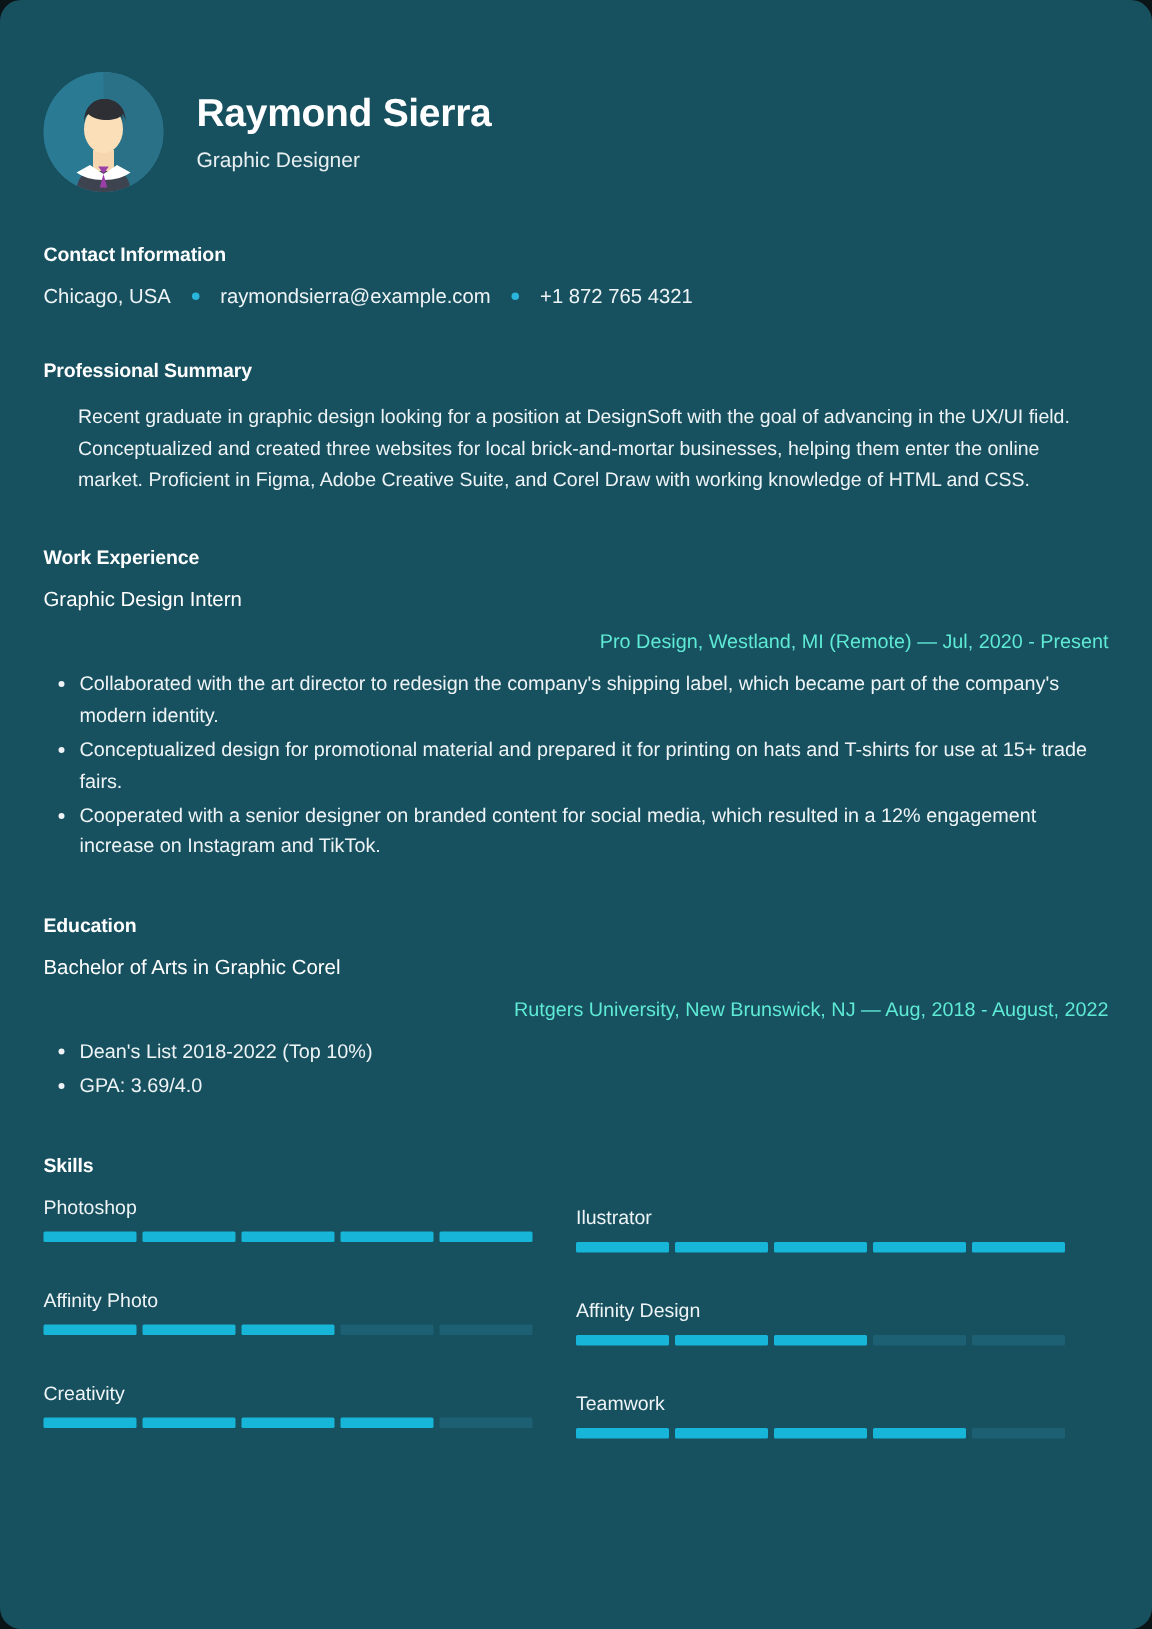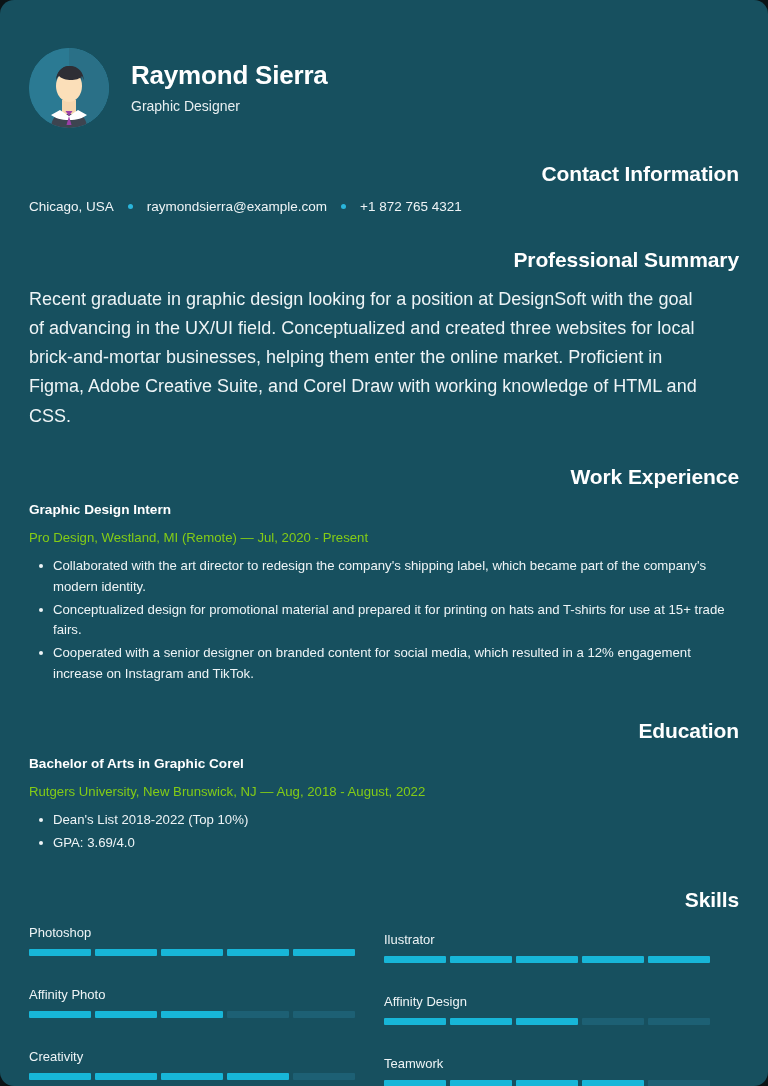--- a/index.html
+++ b/index.html
@@ -54,26 +54,25 @@
   .job-title {
     font-size: 14px;
     color: #e8eff1;
     margin-top: 8px;
     line-height: 1.2;
   }
 
   
   .section { margin-top: 34px; }
   .section-title {
-    font-size: 21px;
+    font-size: 13px;
     font-weight: bold;
     color: #ffffff;
     letter-spacing: -0.1px;
     margin-bottom: 13px;
-    text-align: right;
   }
 
   .contact-line {
     font-size: 13.5px;
     color: #eef4f6;
     display: flex;
     align-items: center;
     flex-wrap: wrap;
   }
   .contact-item { white-space: nowrap; }
@@ -81,36 +80,38 @@
     width: 5px;
     height: 5px;
     border-radius: 50%;
     background: #2ab6dc;
     display: inline-block;
     margin: 0 14px;
     flex: 0 0 5px;
   }
 
   .summary {
-    font-size: 18px;
+    font-size: 13px;
     line-height: 1.62;
     color: #eef4f6;
     max-width: 676px;
+    margin-left: 23px;
   }
 
   .job-role {
     font-size: 13.6px;
-    font-weight: bold;
+    font-weight: normal;
     color: #ffffff;
     margin-bottom: 13px;
   }
   .job-meta {
     font-size: 13.2px;
-    color: #84cc16;
+    color: #5eead4;
     margin-bottom: 11px;
+    text-align: right;
   }
 
   ul.bullets {
     margin: 0;
     padding-left: 19px;
     list-style: none;
   }
   ul.bullets li {
     font-size: 13.2px;
     line-height: 1.58;

